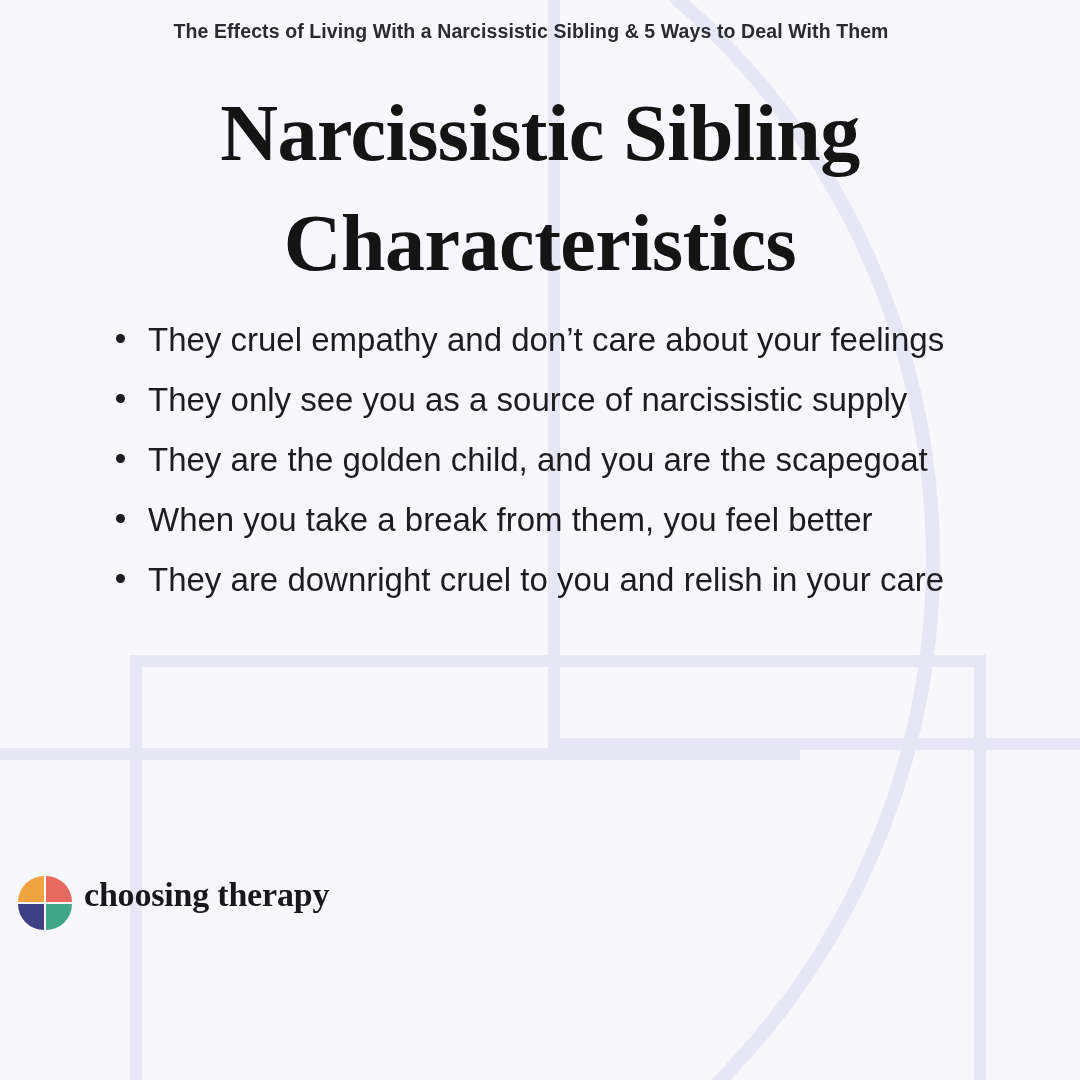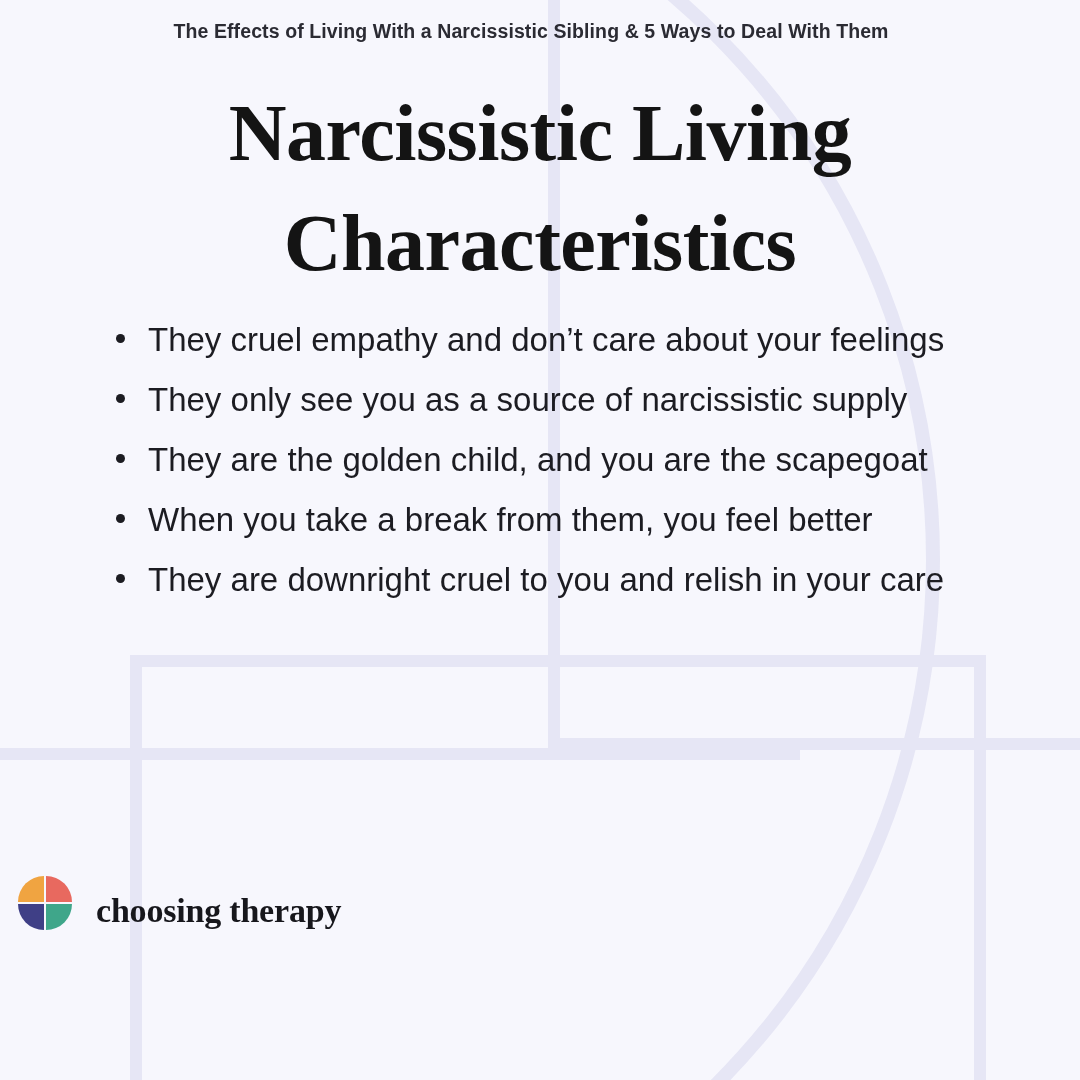--- a/index.html
+++ b/index.html
@@ -129,22 +129,22 @@
     background: #1c1c22;
     border-radius: 50%;
   }
 
   
   .footer {
     position: absolute;
     left: 18px;
     bottom: 24px;
     display: flex;
-    align-items: flex-end;
-    gap: 24px;
+    align-items: flex-start;
+    gap: 12px;
   }
   .logo-mark {
     position: relative;
     width: 54px;
     height: 54px;
   }
   .logo-mark .q {
     position: absolute;
     width: 26px;
     height: 26px;
@@ -172,21 +172,21 @@
     <div class="bg-rect rect-a"></div>
     <div class="bg-rect rect-b"></div>
     <div class="bg-hline"></div>
   </div>
 
   <div class="content">
 
     <div class="kicker">The Effects of Living With a Narcissistic Sibling &amp; 5 Ways to Deal With Them</div>
 
     <div class="headline">
-      <div>Narcissistic Living</div>
+      <div>Narcissistic Sibling</div>
       <div>Characteristics</div>
     </div>
 
     <ul class="bullets">
       <li class="bullet">They cruel empathy and don’t care about your feelings</li>
       <li class="bullet">They only see you as a source of narcissistic supply</li>
       <li class="bullet">They are the golden child, and you are the scapegoat</li>
       <li class="bullet">When you take a break from them, you feel better</li>
       <li class="bullet">They are downright cruel to you and relish in your care</li>
     </ul>

